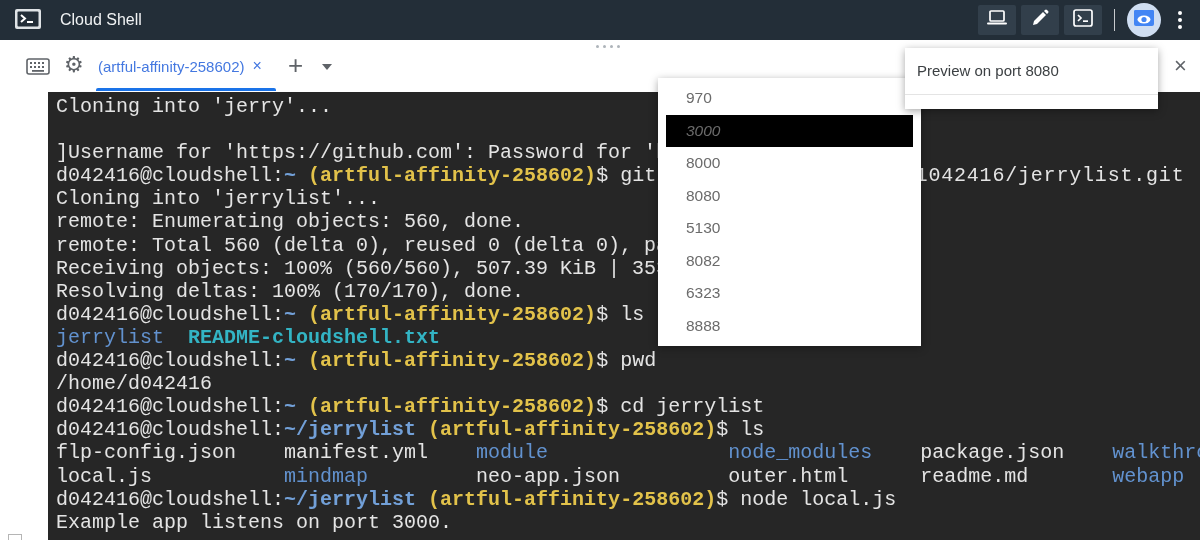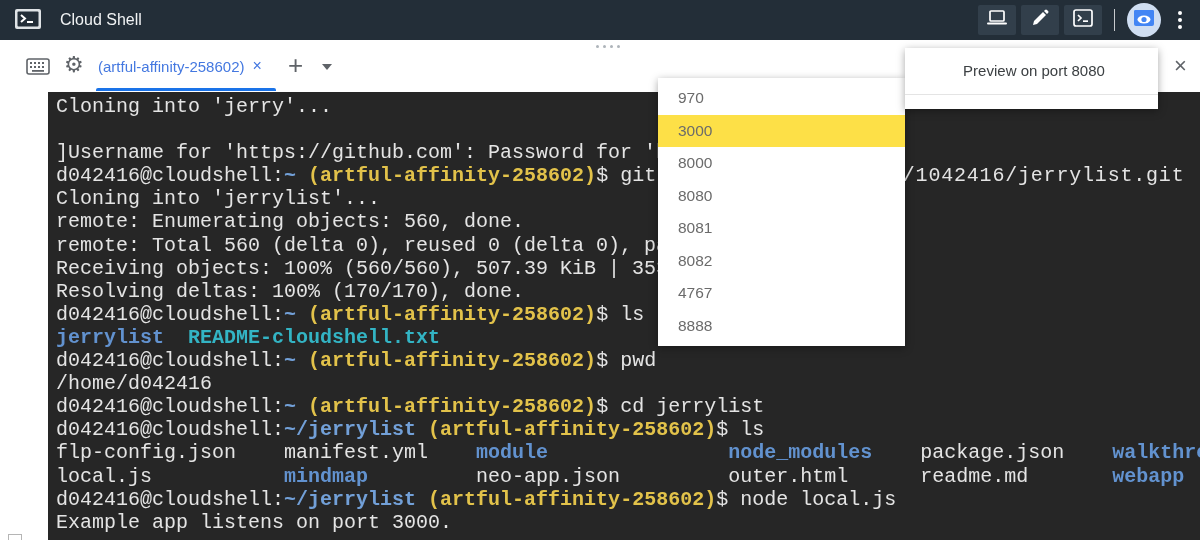--- a/index.html
+++ b/index.html
@@ -33,38 +33,38 @@
   
   .terminal{
     position:absolute;left:0;top:92px;width:1200px;height:448px;
     background:var(--term-bg,#262626);color:var(--term-plain,#e4e4e4);
     font-family:"Liberation Mono", monospace;font-size:20px;line-height:23.1px;
     padding:3px 0 0 8px;box-sizing:border-box;white-space:pre;overflow:hidden;margin-left:48px;
   }
   .tline{height:23.1px;}
   .y{color:var(--term-yellow,#e2c24a);font-weight:bold;}
   .b{color:var(--term-blue,#72a0d8);font-weight:bold;}
-  .d{color:var(--term-dir,#6292cf);font-weight:bold;}
+  .d{color:var(--term-dir,#6292cf);font-weight:normal;}
   .t{color:var(--term-teal,#33b4c4);font-weight:bold;}
   .frag{
     position:absolute;left:890px;top:164px;color:var(--term-plain,#e4e4e4);
     font-family:"Liberation Mono", monospace;font-size:20px;letter-spacing:.8px;white-space:pre;
   }
   .cursor{position:absolute;left:8px;top:534px;width:12px;height:18px;border:1.5px solid #b5b5b5;}
   
   .menu{position:absolute;left:905px;top:48px;width:253px;background:#fff;
     box-shadow:0 2px 8px rgba(0,0,0,.35);padding:7px 0;z-index:30;}
-  .menu-item{height:32px;line-height:32px;padding-left:5px;font-size:15px;color:#3c4043;position:relative;cursor:pointer;text-align:center;}
+  .menu-item{height:32px;line-height:32px;padding-left:12px;font-size:15px;color:#3c4043;position:relative;cursor:pointer;}
   .menu-divider{height:1px;background:#e4e4e4;margin:7px 0;}
   .submenu-arrow{position:absolute;right:12px;top:11px;width:0;height:0;
     border-top:5px solid transparent;border-bottom:5px solid transparent;border-left:7px solid #424242;}
   .portmenu{position:absolute;left:658px;top:78px;width:247px;background:#fff;
-    box-shadow:0 2px 8px rgba(0,0,0,.35);padding:4px 0;z-index:20;}
+    box-shadow:0 2px 8px rgba(0,0,0,.35);padding:4px 8px;z-index:20;}
   .port-item{height:32.5px;line-height:32.5px;padding-left:20px;font-size:15.5px;color:#6b6b6b;cursor:pointer;}
-  .port-item.selected{background:#fde047;}
+  .port-item.selected{background:#000000;font-style:italic;}
 </style>
 </head>
 <body style="--header-bg: #232e38; --accent: #1a73e8; --term-bg: #262626; --term-plain: #e4e4e4; --term-yellow: #e2c24a; --term-blue: #72a0d8; --term-dir: #6292cf; --term-teal: #33b4c4;">
 
 <div class="header">
   <span class="logo">
     <svg width="28" height="24" viewBox="0 0 28 24">
       <rect x="1" y="1" width="26" height="20" rx="2" fill="#dfe3e6"></rect>
       <rect x="3.5" y="3.5" width="21" height="15" rx="1" fill="#232e38"></rect>
       <path d="M7 7 L11 10.5 L7 14" stroke="#fff" stroke-width="2" fill="none"></path>
@@ -162,17 +162,17 @@
 <div class="menu" id="menu">
     <div class="menu-item">Preview on port 8080</div>
     <div class="menu-divider"></div>
   </div>
 
 <div class="portmenu" id="portmenu">
     <div class="port-item">970</div>
     <div class="port-item selected">3000</div>
     <div class="port-item">8000</div>
     <div class="port-item">8080</div>
-    <div class="port-item">8081</div>
+    <div class="port-item">5130</div>
     <div class="port-item">8082</div>
-    <div class="port-item">4767</div>
+    <div class="port-item">6323</div>
     <div class="port-item">8888</div>
   </div>
 
 </body></html>

